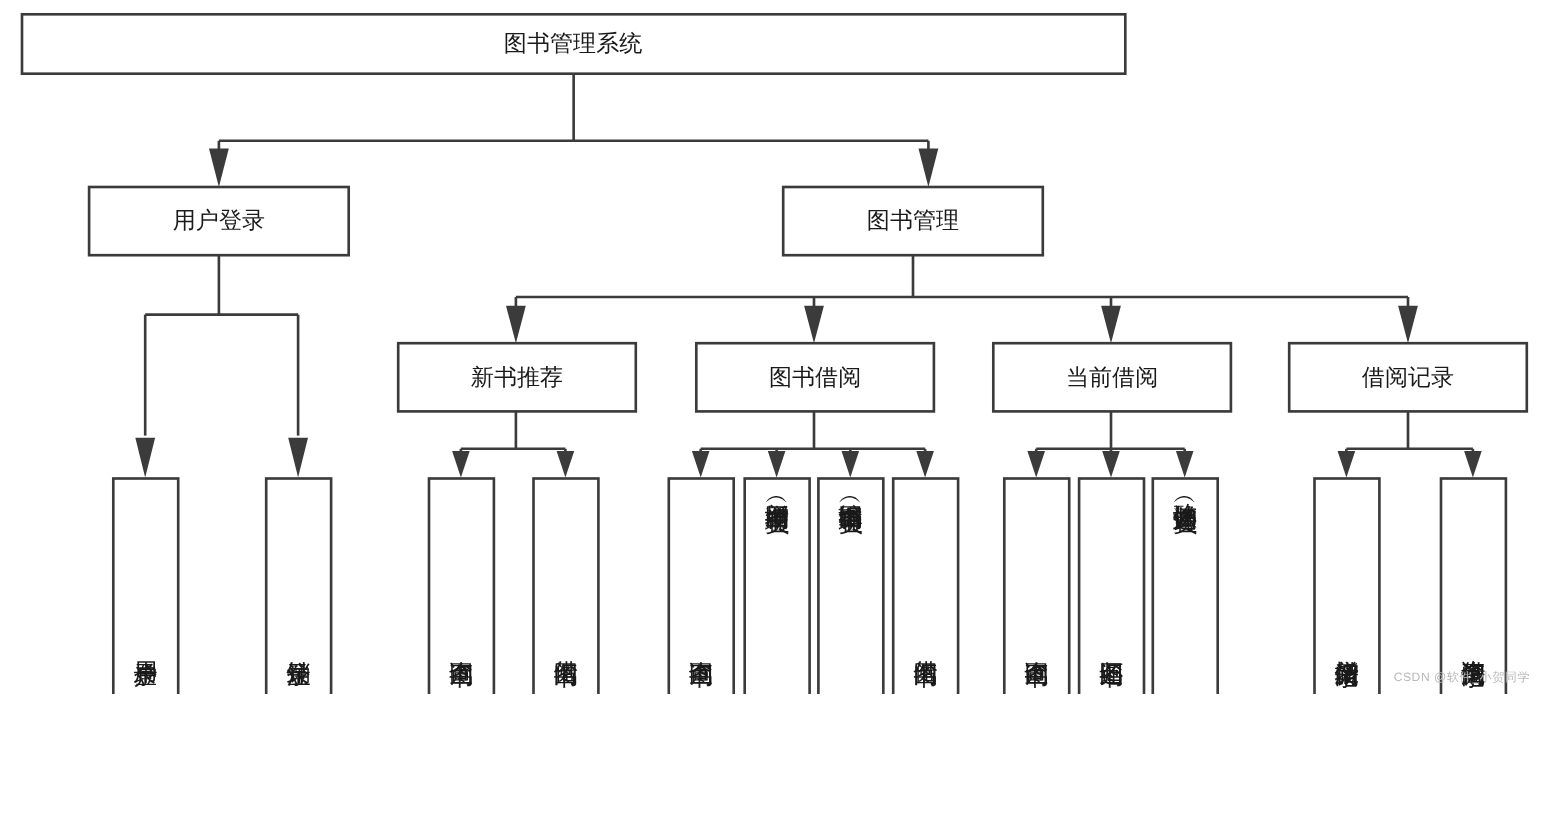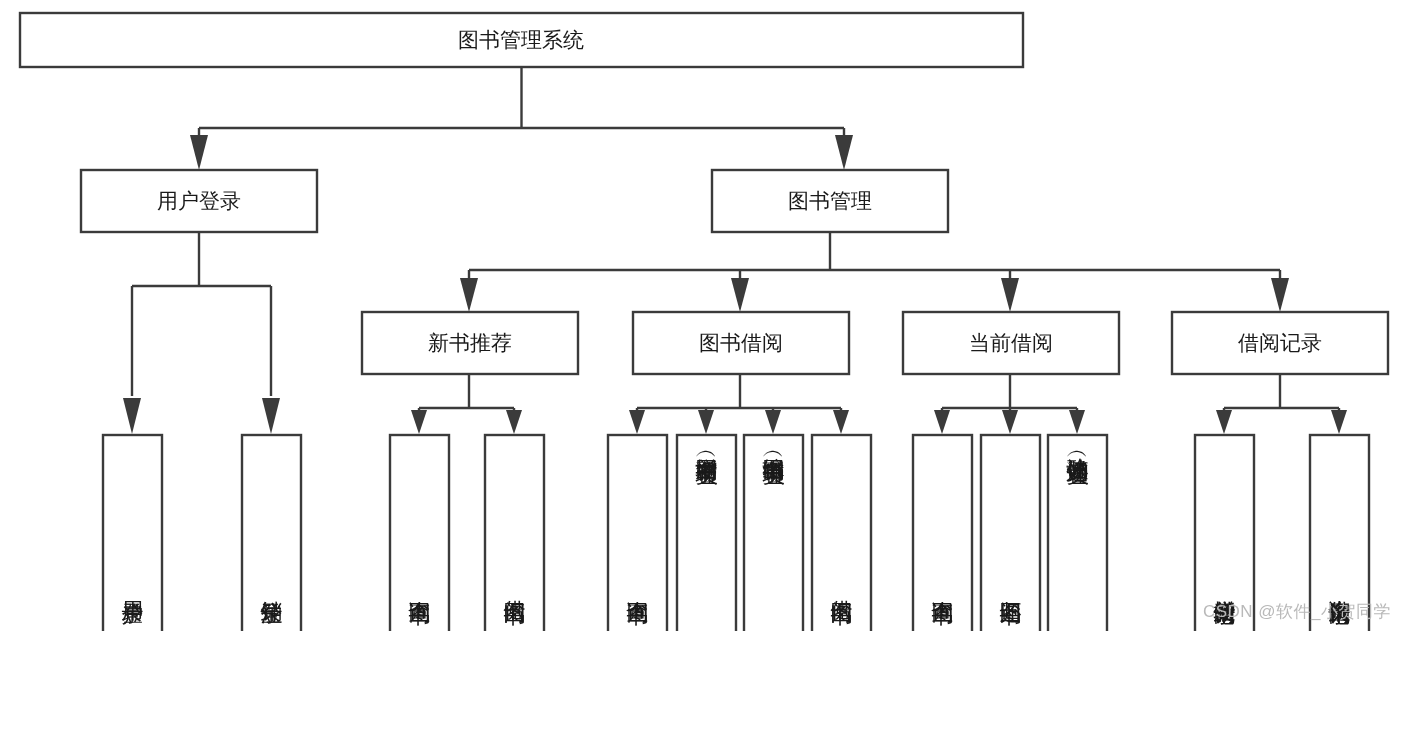--- a/index.html
+++ b/index.html
@@ -61,21 +61,21 @@
     line-height: 1.08;
     color: #1a1a1a;
     letter-spacing: 1px;
     white-space: nowrap;
   }
   .watermark {
     position: absolute;
     right: 14px;
     bottom: 8px;
     font-family: "Liberation Sans", "DejaVu Sans", sans-serif;
-    font-size: 17px;
+    font-size: 11px;
     color: #b9b9b9;
     letter-spacing: 0.5px;
     white-space: nowrap;
     pointer-events: none;
   }
 </style>
 </head>
 <body>
 
 <div id="diagram-root">

